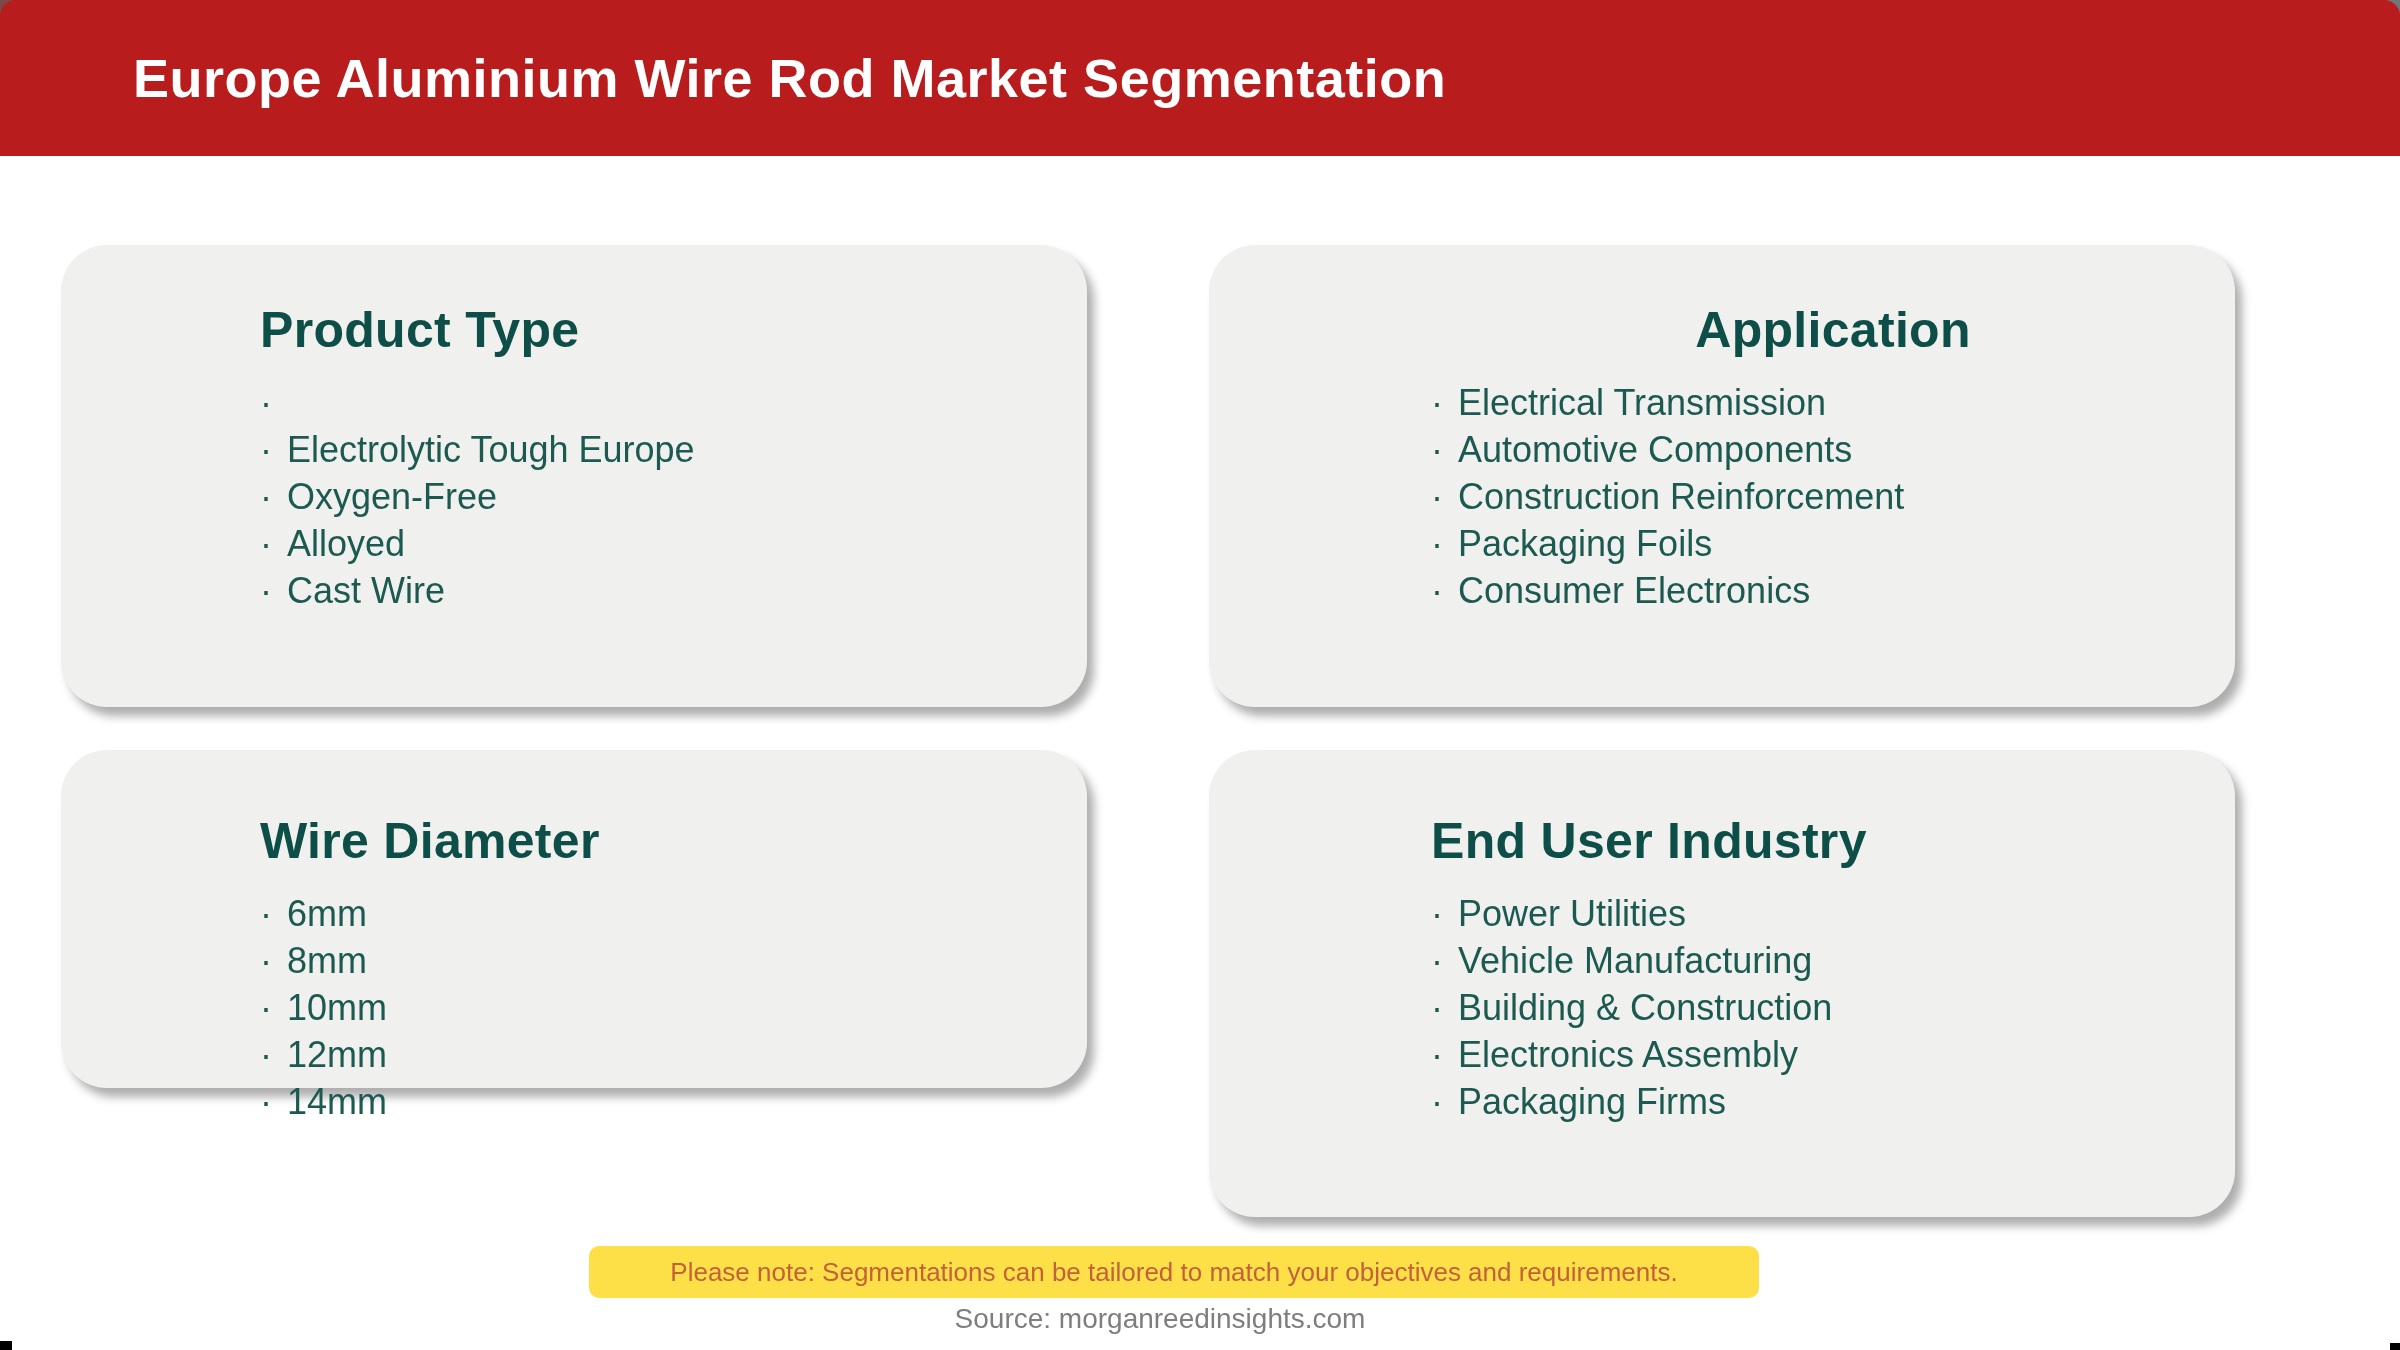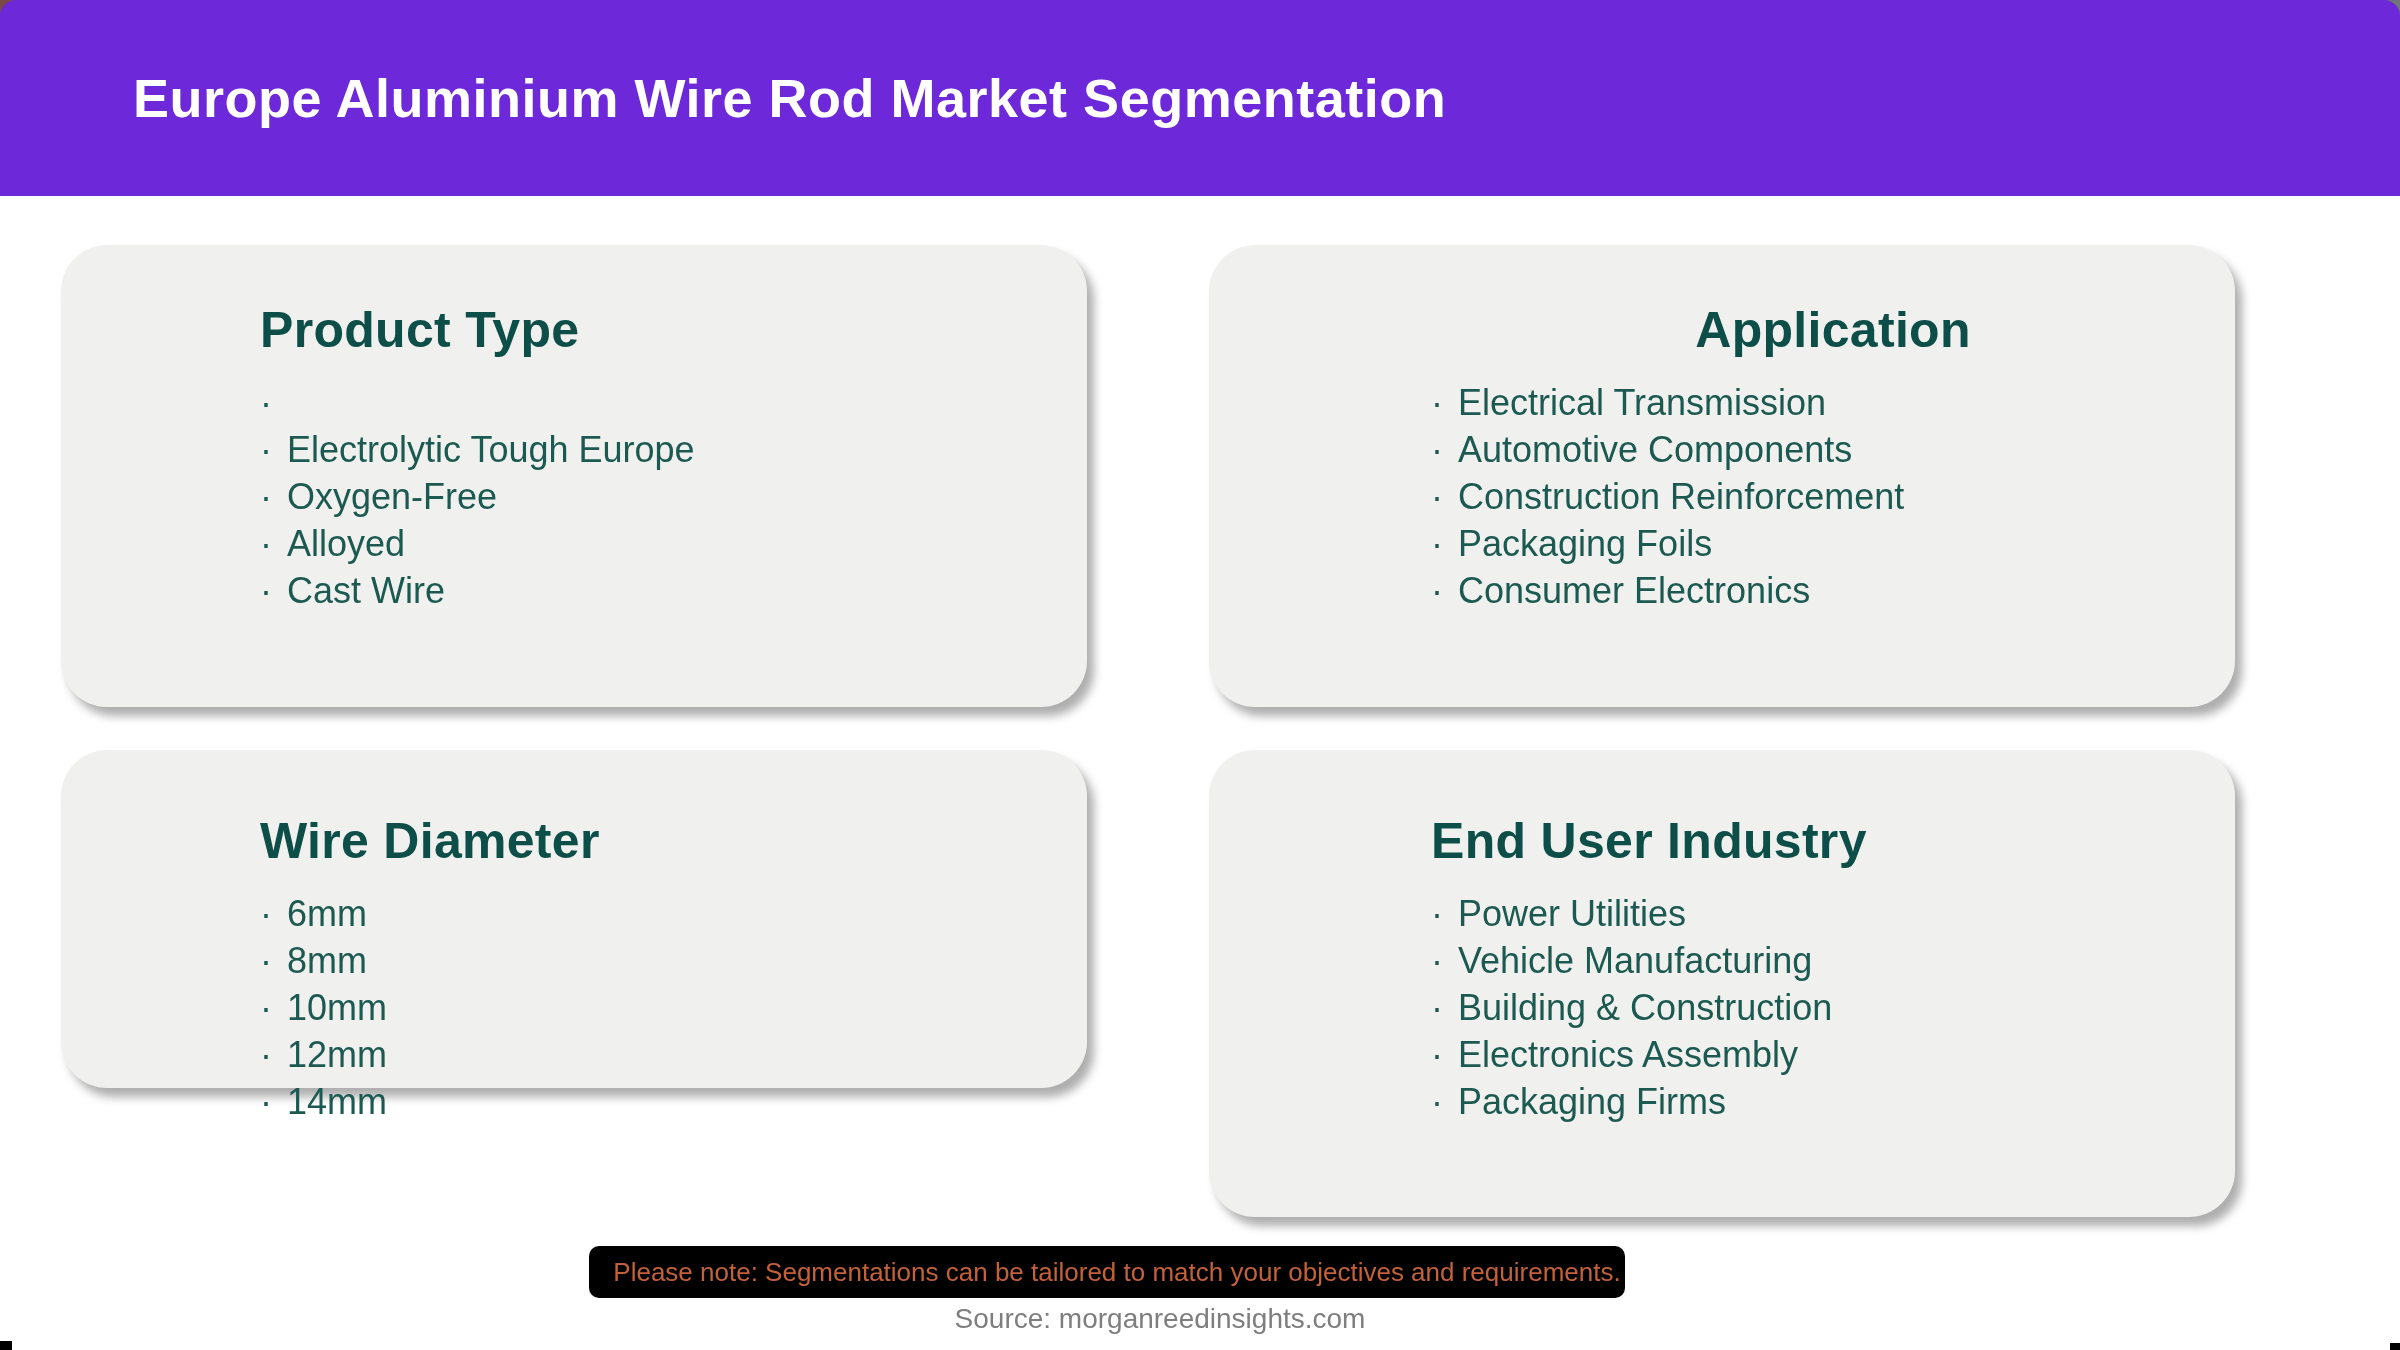--- a/index.html
+++ b/index.html
@@ -6,22 +6,22 @@
   .stage{
     position:relative;width:2400px;height:1350px;overflow:hidden;
     background:#ffffff;font-family:"Liberation Sans",sans-serif;
   }
   
   .corner{position:absolute;top:0;width:42px;height:42px;z-index:1;}
   .corner-left{left:0;background:#7b4a44;}
   .corner-right{right:0;background:#6f7579;}
   
   .banner{
-    position:absolute;top:0;left:0;right:0;height:196px;z-index:2;
-    background:#6d28d9;border-radius:16px 16px 0 0;
+    position:absolute;top:0;left:0;right:0;height:156px;z-index:2;
+    background:#b91c1c;border-radius:16px 16px 0 0;
     display:flex;align-items:center;padding-left:133px;box-sizing:border-box;
   }
   .banner h1{
     margin:0;font-size:54px;font-weight:700;color:#ffffff;letter-spacing:0.5px;
   }
   
   .card{
     position:absolute;width:1026px;background:#f0f0ee;border-radius:46px;
     box-shadow:7px 9px 10px rgba(0,0,0,0.32);
     box-sizing:border-box;padding-top:56px;z-index:2;
@@ -34,23 +34,23 @@
     margin:0;font-size:50px;font-weight:700;color:#0d4f48;letter-spacing:0.3px;
   }
   .card ul{list-style:none;margin:20px 0 0 0;padding:0;}
   .card li{
     display:flex;align-items:baseline;gap:15px;
     font-size:36px;line-height:47px;color:#1c5a51;
   }
   .dot{flex:0 0 auto;}
   
   .note{
-    position:absolute;left:589px;top:1246px;width:1016px;height:52px;
-    background:#000000;border-radius:10px;z-index:2;
-    display:flex;align-items:center;justify-content:center;padding-left:20px;
+    position:absolute;left:589px;top:1246px;width:1170px;height:52px;
+    background:#fde047;border-radius:10px;z-index:2;
+    display:flex;align-items:center;justify-content:center;
   }
   .note span{color:#c2613a;font-size:26px;}
   
   .source{
     position:absolute;top:1303px;left:450px;width:1420px;text-align:center;
     font-size:28px;color:#7e7e7e;z-index:2;
   }
   
   .logo{position:absolute;left:2140px;top:1340px;display:flex;align-items:flex-end;z-index:2;flex-direction:column;}
   .mono{

